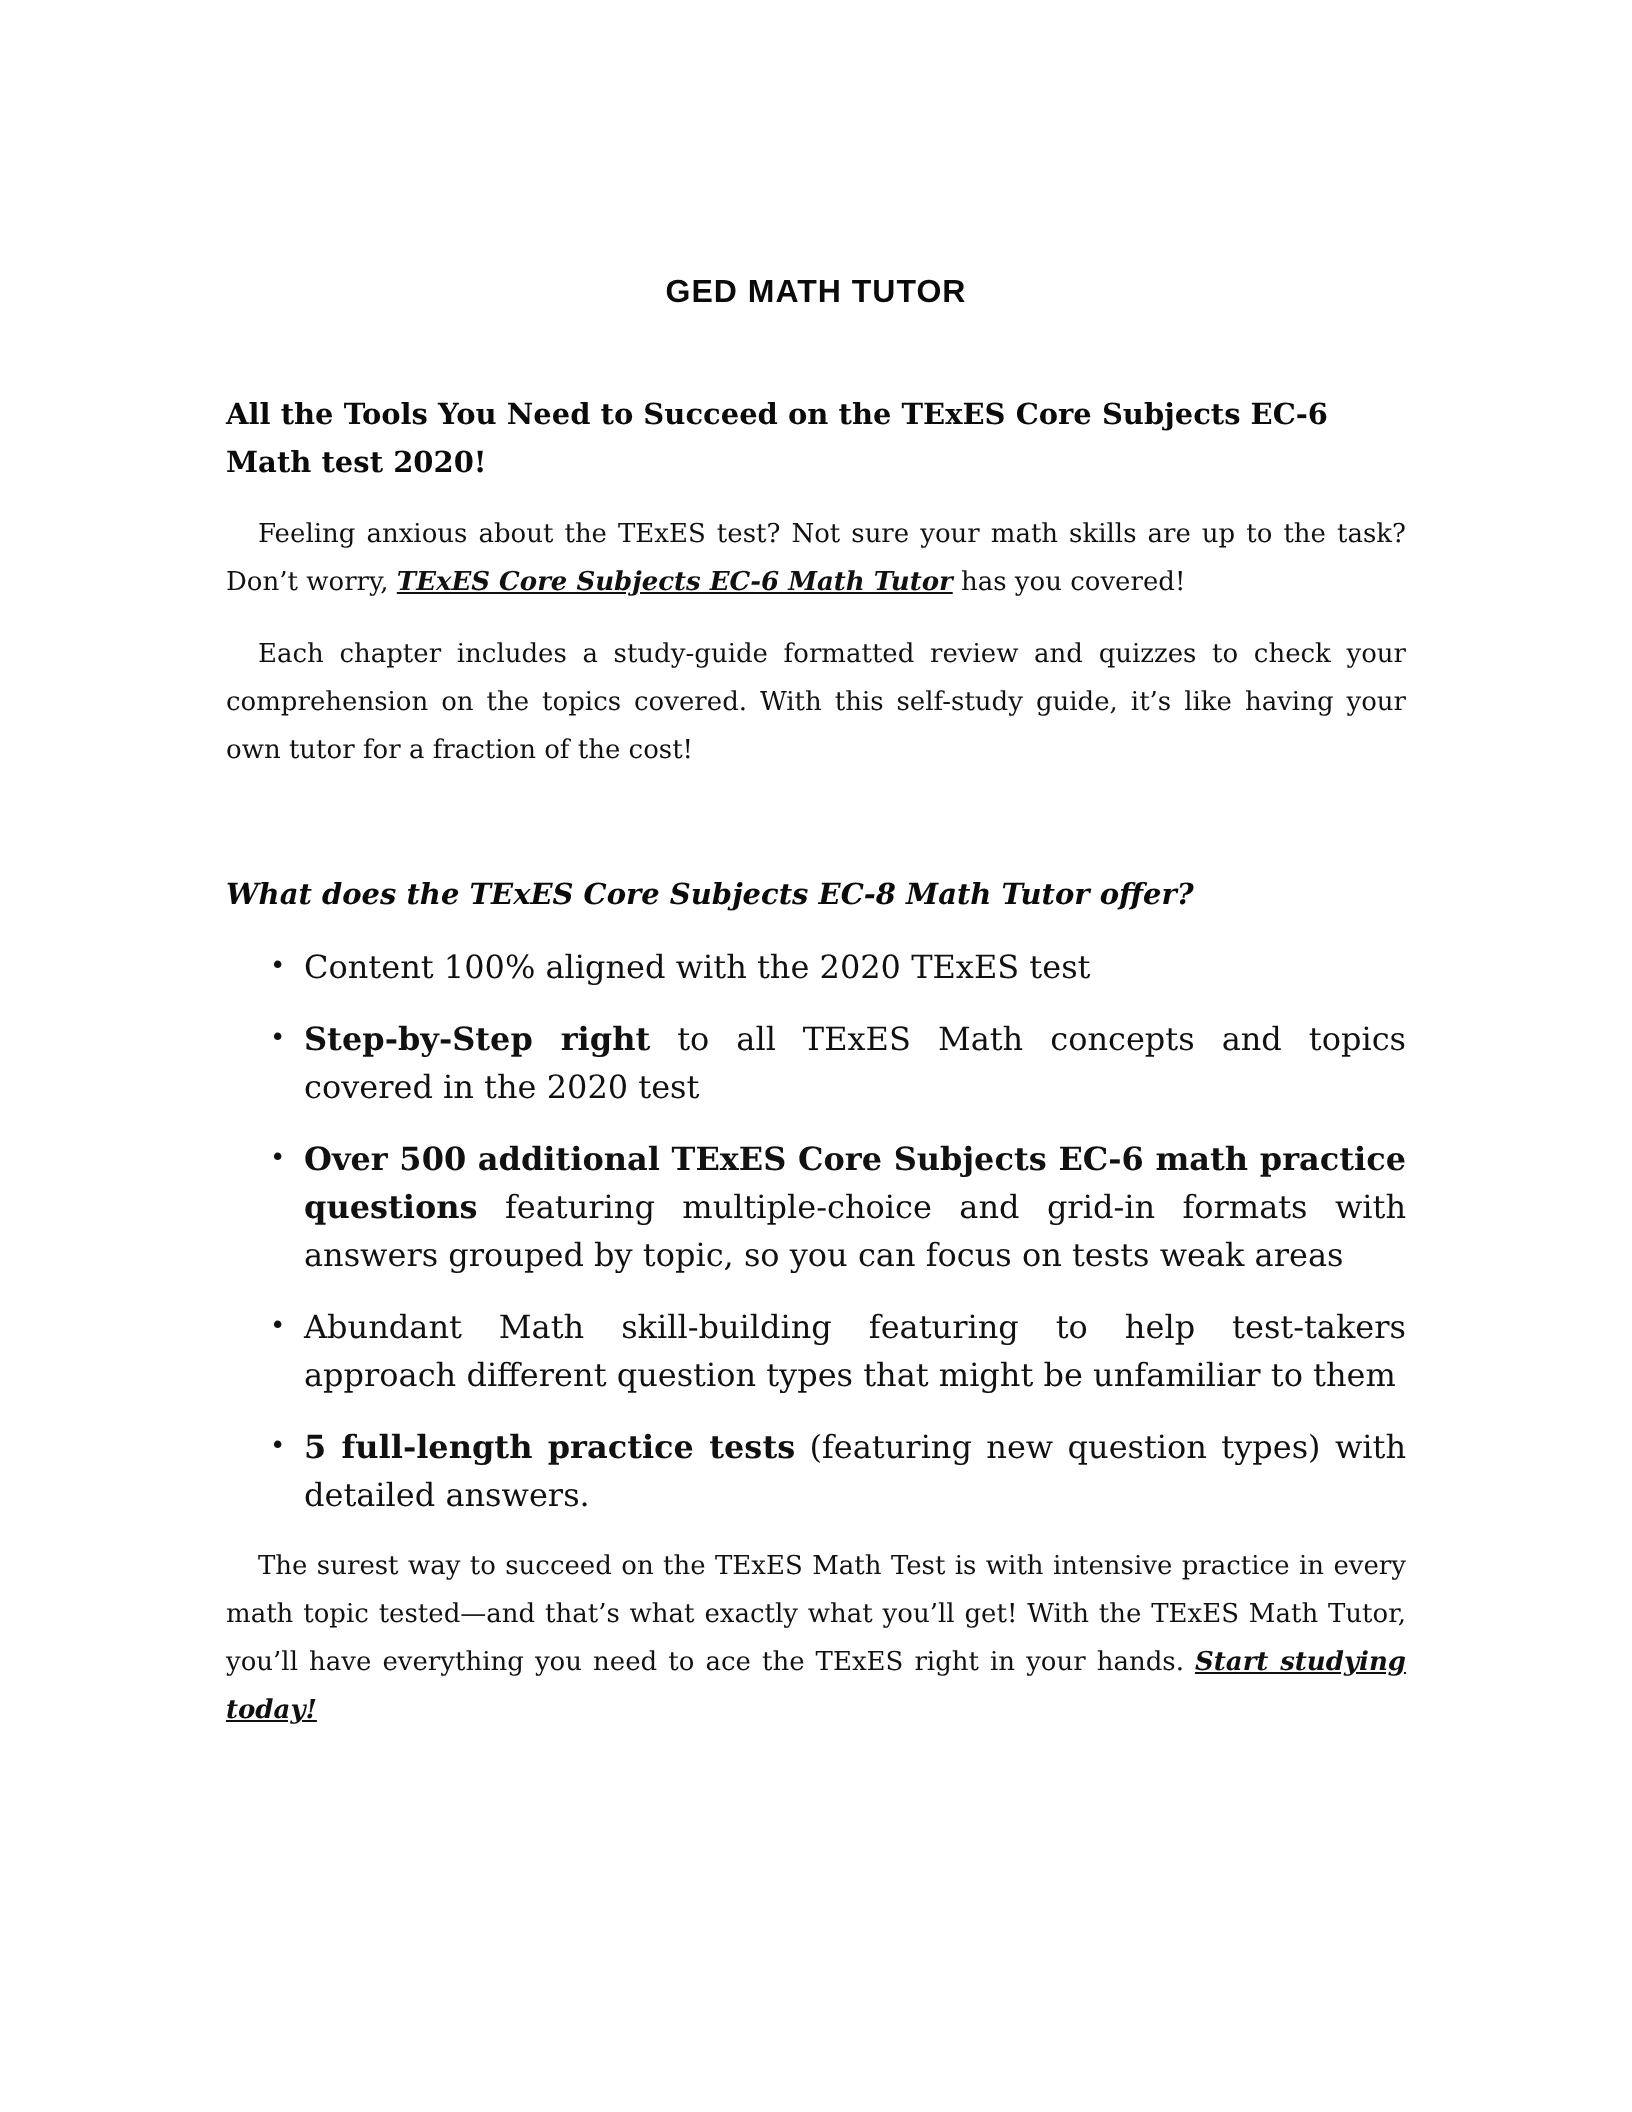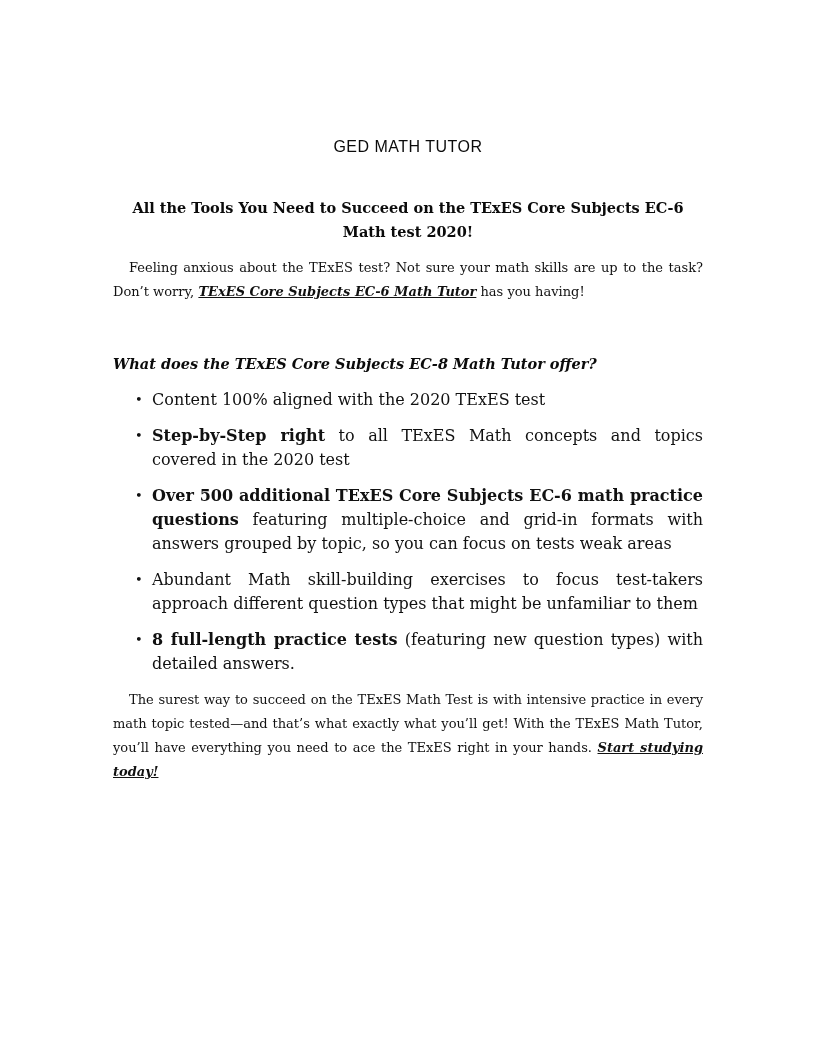--- a/index.html
+++ b/index.html
@@ -16,32 +16,32 @@
   }
   .page {
     box-sizing: border-box;
     width: 816px;
     height: 1056px;
     padding: 135px 113px 0 113px;
   }
   .doc-title {
     font-family: "Liberation Sans", sans-serif;
     font-size: 16px;
-    font-weight: normal;
+    font-weight: bold;
     letter-spacing: 0.5px;
     text-align: center;
     margin: 0 0 37px 0;
     line-height: 24px;
     color: #0b0b0b;
   }
   .doc-subtitle {
     font-family: "DejaVu Serif", serif;
     font-size: 14.5px;
     font-weight: bold;
-    text-align: center;
+    text-align: left;
     margin: 0 auto 12px auto;
     max-width: 590px;
     line-height: 24px;
     color: #0b0b0b;
   }
   .para {
     font-size: 13px;
     line-height: 24px;
     text-align: justify;
     text-align-last: left;
@@ -82,23 +82,24 @@
 </style>
 </head>
 <body>
 
 <div class="page">
 
   <h1 class="doc-title">GED MATH TUTOR</h1>
 
   <h2 class="doc-subtitle">All the Tools You Need to Succeed on the TExES Core Subjects EC-6 Math test 2020!</h2>
 
-  <p class="para"><span>Feeling anxious about the TExES test? Not sure your math skills are up to the task? Don’t worry, </span><span class="bi">TExES Core Subjects EC-6 Math Tutor</span><span> has you having!</span></p>
+  <p class="para"><span>Feeling anxious about the TExES test? Not sure your math skills are up to the task? Don’t worry, </span><span class="bi">TExES Core Subjects EC-6 Math Tutor</span><span> has you covered!</span></p>
 
 
+  <p class="para"><span>Each chapter includes a study-guide formatted review and quizzes to check your comprehension on the topics covered. With this self-study guide, it’s like having your own tutor for a fraction of the cost!</span></p>
 
   <h3 class="section-heading">What does the TExES Core Subjects EC-8 Math Tutor offer?</h3>
 
   <div class="bullet-list">
 
     <div class="bullet-row">
       <span class="bullet-marker">•</span>
       <div class="bullet-text"><span>Content 100% aligned with the 2020 TExES test</span></div>
     </div>
 
@@ -107,25 +108,25 @@
       <div class="bullet-text"><span class="b">Step-by-Step right</span><span> to all TExES Math concepts and topics covered in the 2020 test</span></div>
     </div>
 
     <div class="bullet-row">
       <span class="bullet-marker">•</span>
       <div class="bullet-text"><span class="b">Over 500 additional TExES Core Subjects EC-6 math practice questions</span><span> featuring multiple-choice and grid-in formats with answers grouped by topic, so you can focus on tests weak areas</span></div>
     </div>
 
     <div class="bullet-row">
       <span class="bullet-marker">•</span>
-      <div class="bullet-text"><span>Abundant Math skill-building exercises to focus test-takers approach different question types that might be unfamiliar to them</span></div>
+      <div class="bullet-text"><span>Abundant Math skill-building featuring to help test-takers approach different question types that might be unfamiliar to them</span></div>
     </div>
 
     <div class="bullet-row">
       <span class="bullet-marker">•</span>
-      <div class="bullet-text"><span class="b">8 full-length practice tests</span><span> (featuring new question types) with detailed answers.</span></div>
+      <div class="bullet-text"><span class="b">5 full-length practice tests</span><span> (featuring new question types) with detailed answers.</span></div>
     </div>
 
   </div>
 
   <p class="para"><span>The surest way to succeed on the TExES Math Test is with intensive practice in every math topic tested—and that’s what exactly what you’ll get! With the TExES Math Tutor, you’ll have everything you need to ace the TExES right in your hands. </span><span class="bi">Start studying today!</span></p>
 
 </div>
 
 </body></html>

